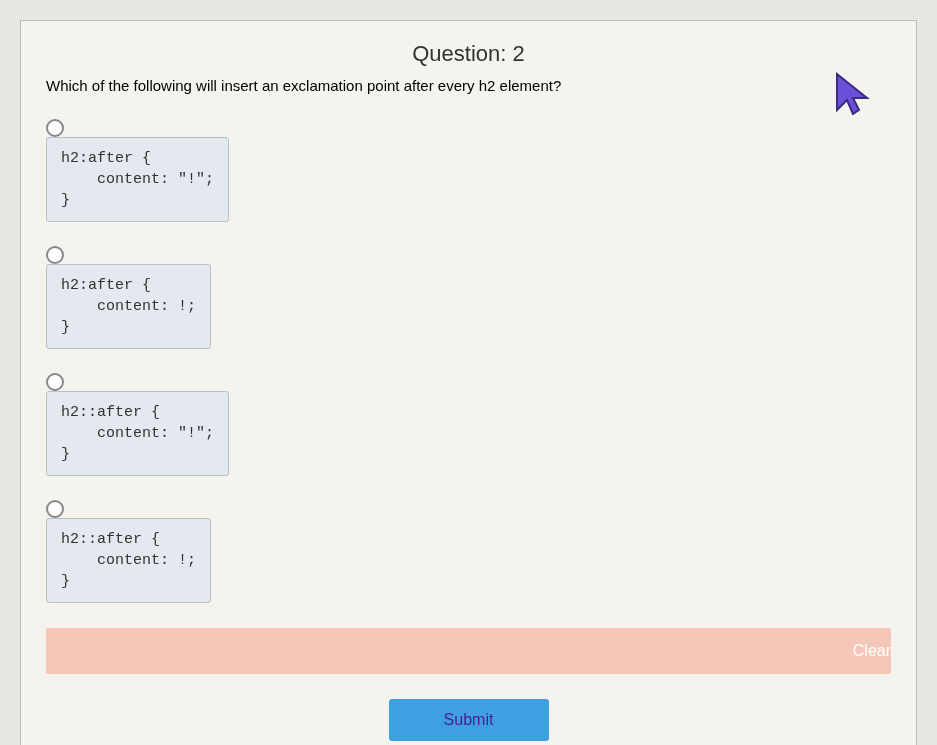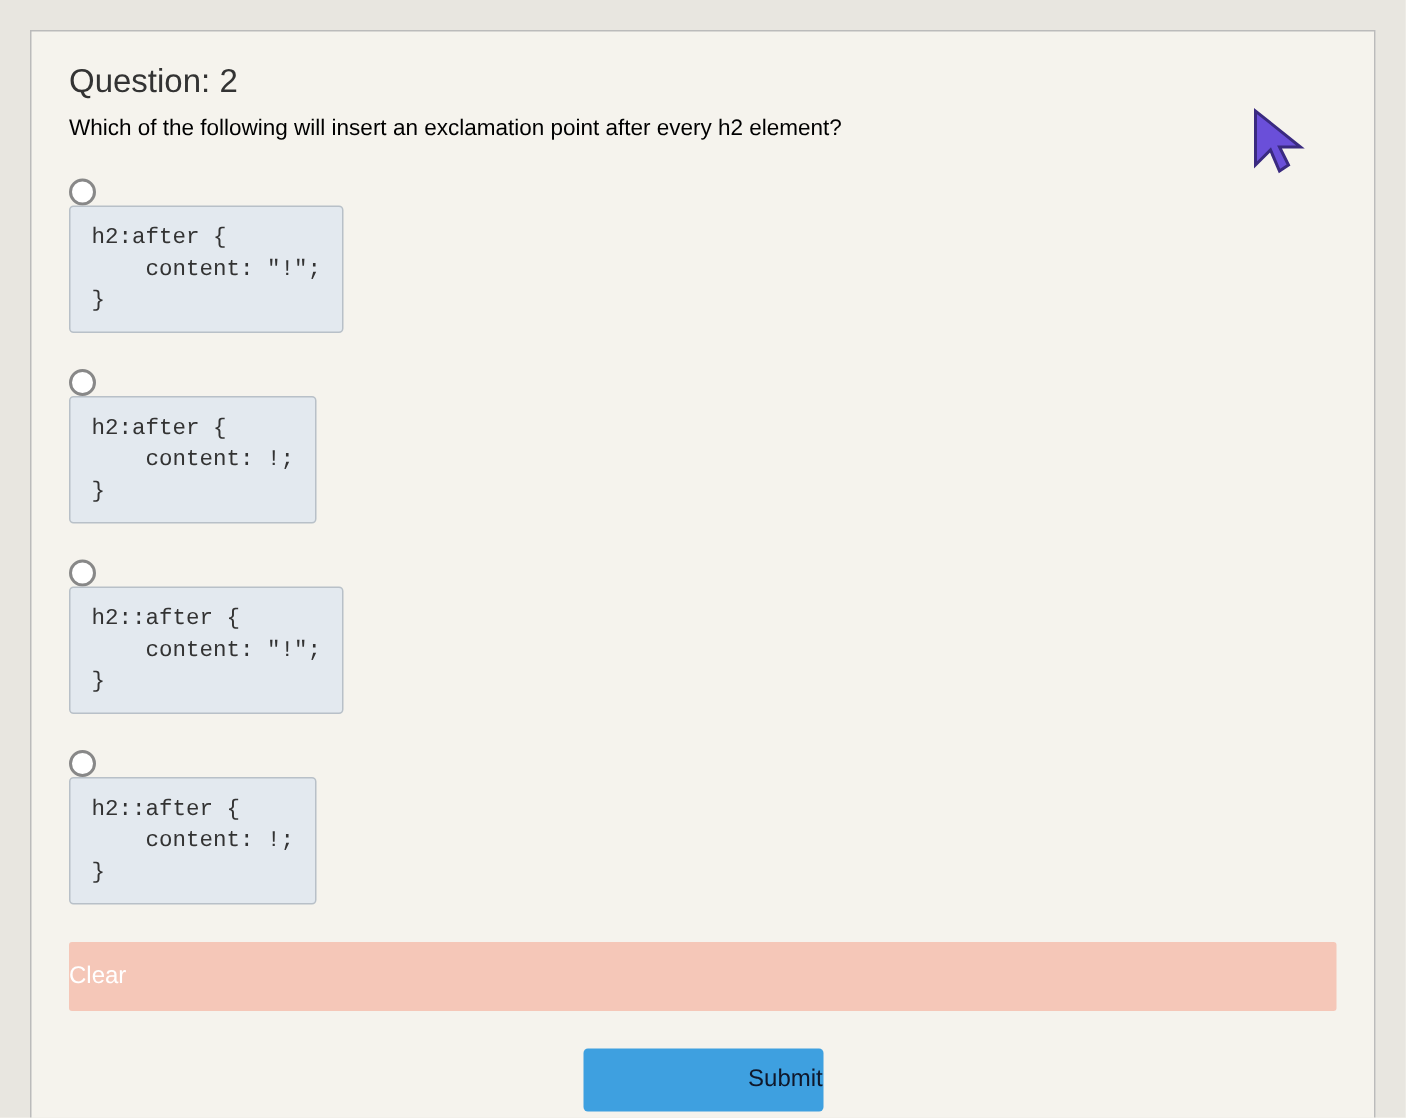--- a/index.html
+++ b/index.html
@@ -11,20 +11,21 @@
       height: 745px;
       overflow: hidden;
     }
     .container {
       background: #f5f3ed;
       border: 1px solid #bbb;
       padding: 20px 25px;
       min-height: 500px;
     }
     .question-title {
+      text-align: center;
       font-size: 22px;
       font-weight: normal;
       color: #333;
       margin-bottom: 10px;
     }
     .question-text {
       font-size: 15px;
       color: #000000;
       margin-bottom: 15px;
     }
@@ -59,35 +60,35 @@
     }
     .button-bar {
       margin-top: 25px;
     }
     .btn-clear {
       display: block;
       width: 100%;
       background: #f5c7b8;
       color: #fff;
       font-size: 16px;
-      text-align: left;
+      text-align: right;
       padding: 14px 0;
       border: none;
       border-radius: 2px;
       cursor: pointer;
       margin-bottom: 25px;
     }
     .btn-submit {
       display: block;
       width: 160px;
       margin: 0 auto;
       background: #3ea0e0;
-      color: #0f172a;
+      color: #4c1d95;
       font-size: 16px;
-      text-align: right;
+      text-align: center;
       padding: 12px 0;
       border: none;
       border-radius: 3px;
       cursor: pointer;
     }
     .cursor-icon {
       position: absolute;
       top: 70px;
       right: 60px;
       width: 48px;

